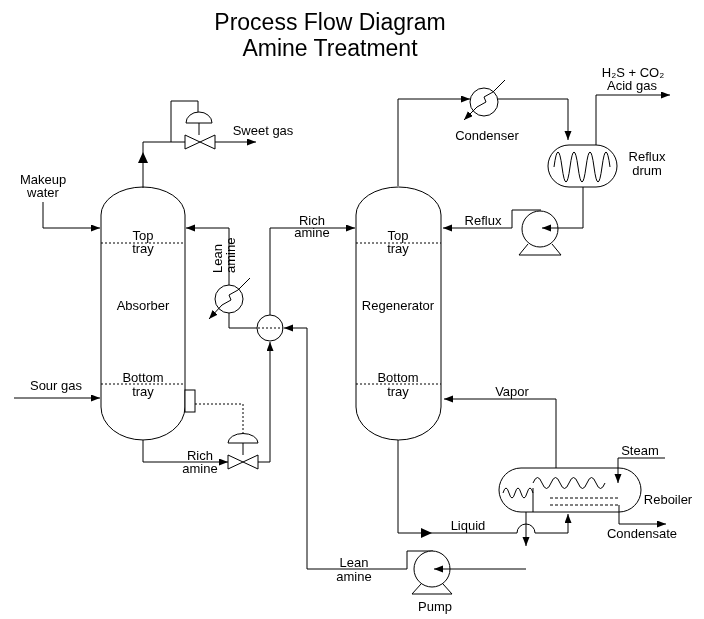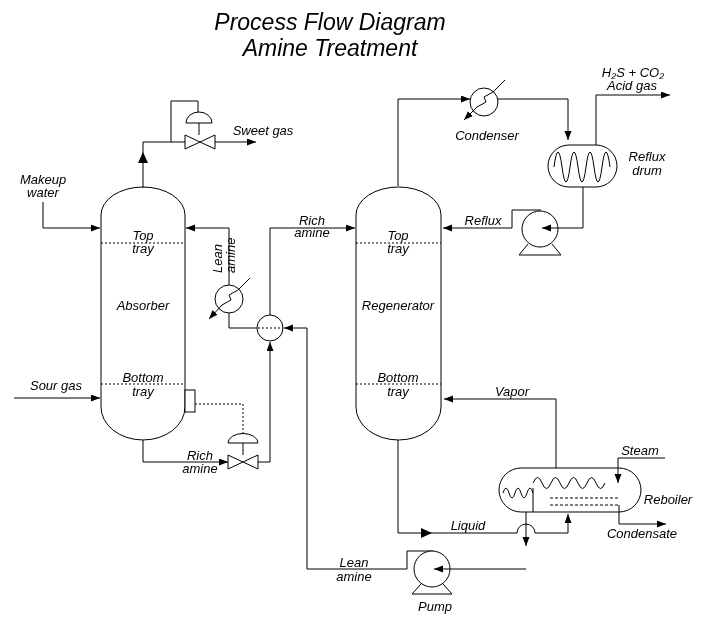--- a/index.html
+++ b/index.html
@@ -1,17 +1,17 @@
 <!DOCTYPE html>
 <html><head>
 <meta charset="utf-8">
 <style>
   html,body{margin:0;padding:0;background:#ffffff;}
   .canvas{position:relative;width:704px;height:619px;background:#ffffff;overflow:hidden;
-          font-family:"Liberation Sans","DejaVu Sans",sans-serif;font-style:italic;}
+          font-family:"Liberation Sans","DejaVu Sans",sans-serif;}
   svg text{fill:#000000;font-family:"Liberation Sans","DejaVu Sans",sans-serif;}
   .ttl{font-size:23px;}
   .lbl{font-size:13px;}
   .ln{stroke:#000000;stroke-width:1;fill:none;}
   .fw{stroke:#000000;stroke-width:1;fill:#ffffff;}
   .dash{stroke:#000000;stroke-width:1;fill:none;stroke-dasharray:2,2;}
   .tube{stroke:#000000;stroke-width:1;fill:none;stroke-dasharray:3,2;}
   .solid{fill:#000000;stroke:none;}
 </style>
 </head>

